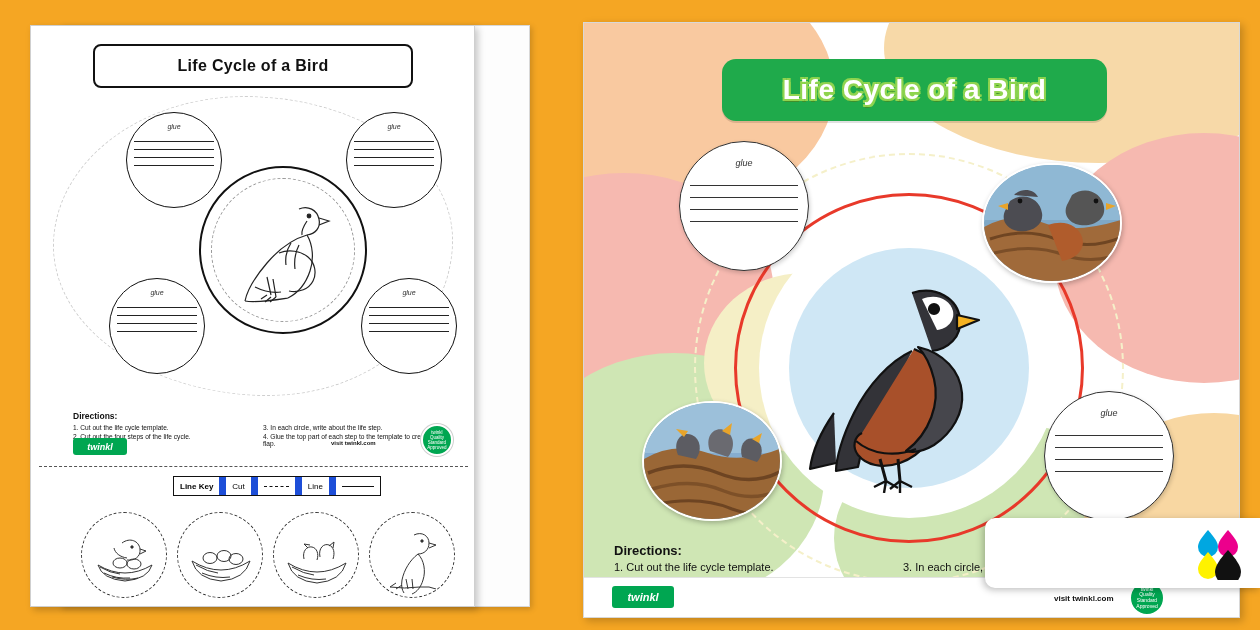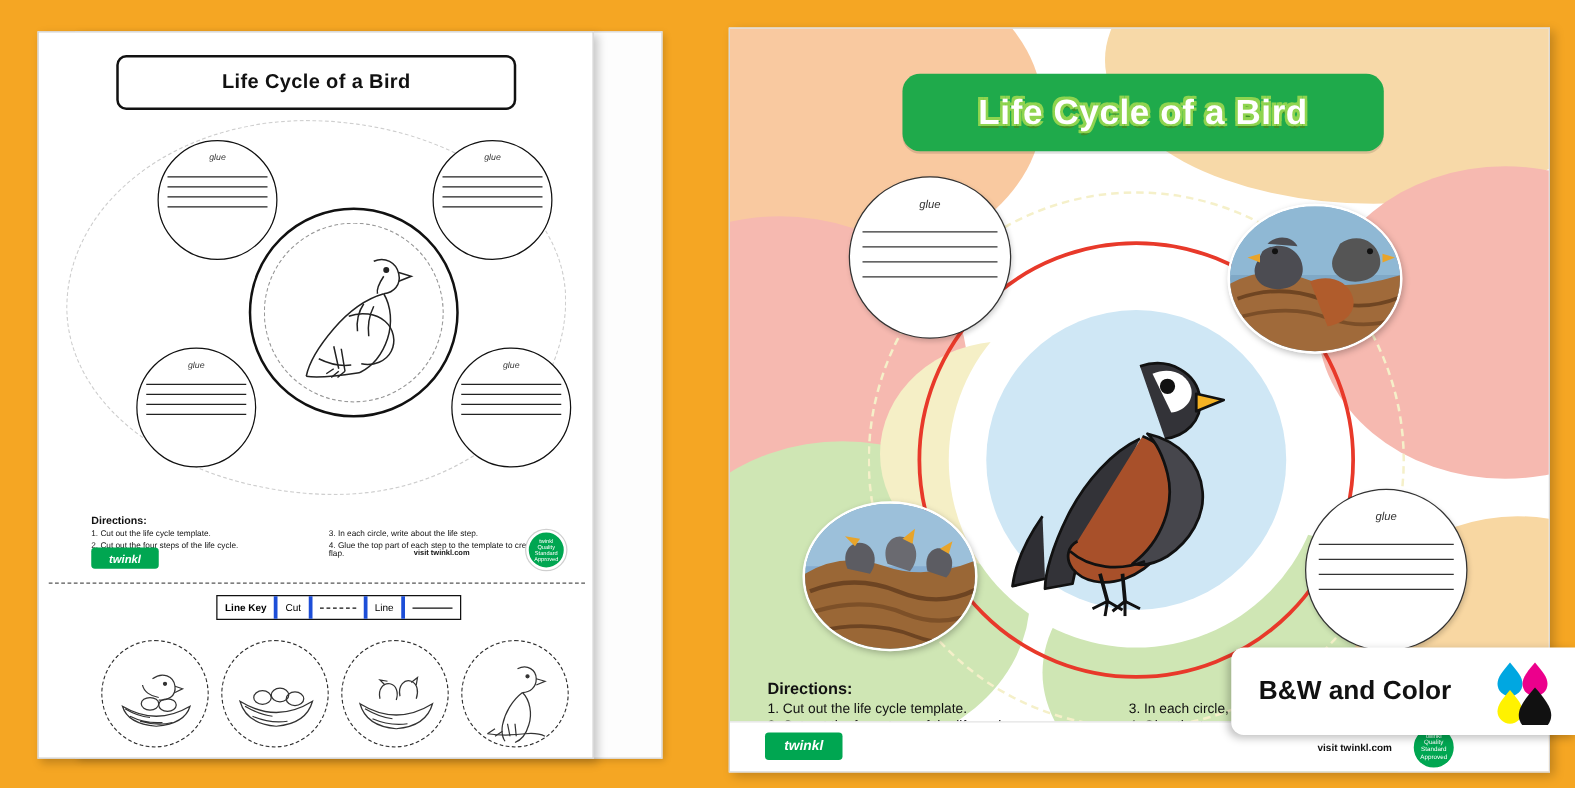--- a/index.html
+++ b/index.html
@@ -96,21 +96,21 @@
   .bw-cutline {
     position:absolute; left:8px; top:440px; width:429px;
     border-top:1px dashed #555;
   }
 
   .bw-key {
     position:absolute; left:142px; top:450px;
     border:1px solid #111; background:#fff;
     display:flex; height:20px; align-items:stretch; font-size:8px;
   }
-  .bw-key div { border-right:3px solid #1d4ed8; display:flex; align-items:center; justify-content:center; padding:0 6px; }
+  .bw-key div { border-right:7px solid #1d4ed8; display:flex; align-items:center; justify-content:center; padding:0 6px; }
   .bw-key div:last-child { border-right:none; }
   .bw-key .k-label { font-weight:bold; }
   .bw-key .k-dash { width:44px; }
   .bw-key .k-dash i { display:block; width:34px; border-top:1px dashed #111; }
   .bw-key .k-solid { width:44px; }
   .bw-key .k-solid i { display:block; width:34px; border-top:1px solid #111; }
 
   .bw-steps { position:absolute; left:50px; top:486px; display:flex; gap:10px; }
   .bw-step {
     width:86px; height:86px; border:1.4px dashed #333; border-radius:50%;
@@ -469,20 +469,19 @@
   <div class="col-footer">
     <div class="col-logo">
       <span>twinkl</span>
     </div>
     <div class="col-visit">visit twinkl.com</div>
     <div class="col-badge">twinkl Quality Standard Approved</div>
   </div>
 </div>
 
 <div id="bw-color-badge">
-  <span class="bc-label">B&amp;W and Color</span>
   <svg class="cmyk" viewBox="0 0 54 54">
     <path d="M16 4 c6 7 10 12 10 17 a10 10 0 0 1 -20 0 c0 -5 4 -10 10 -17z" fill="#00a7e1"></path>
     <path d="M36 4 c6 7 10 12 10 17 a10 10 0 0 1 -20 0 c0 -5 4 -10 10 -17z" fill="#ec008c"></path>
     <path d="M16 26 c6 7 10 12 10 17 a10 10 0 0 1 -20 0 c0 -5 4 -10 10 -17z" fill="#fff200"></path>
     <path d="M36 24 c8 9 13 16 13 22 a13 13 0 0 1 -26 0 c0 -6 5 -13 13 -22z" fill="#111111"></path>
   </svg>
 </div>
 
 </body></html>

